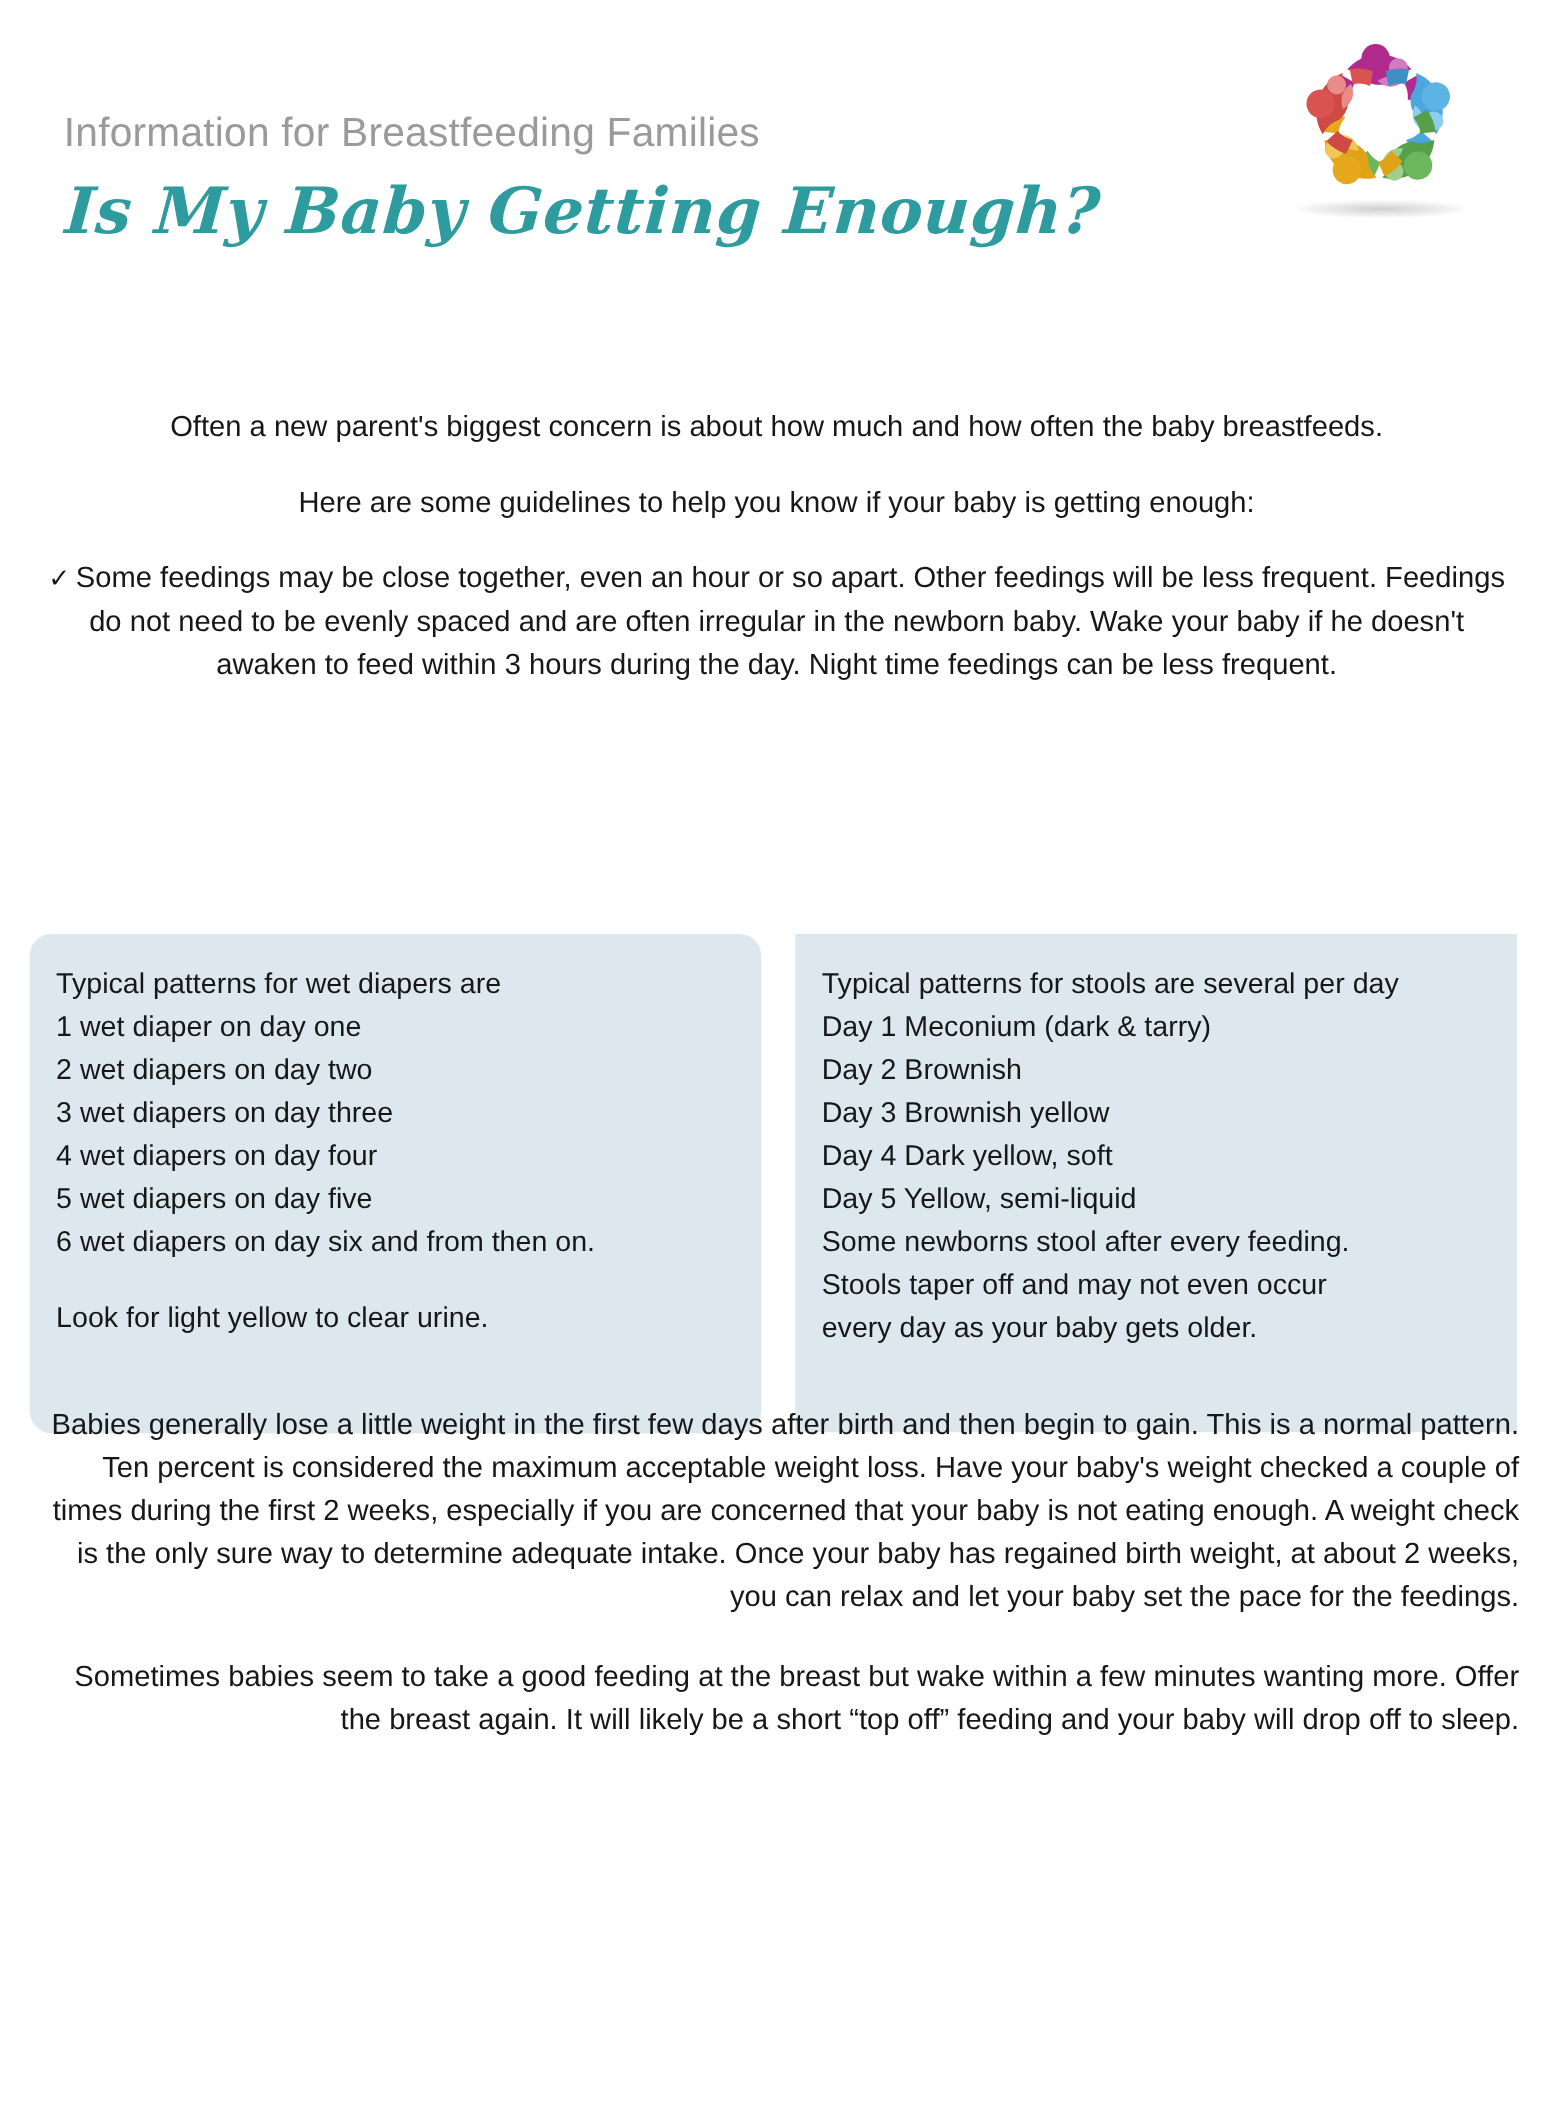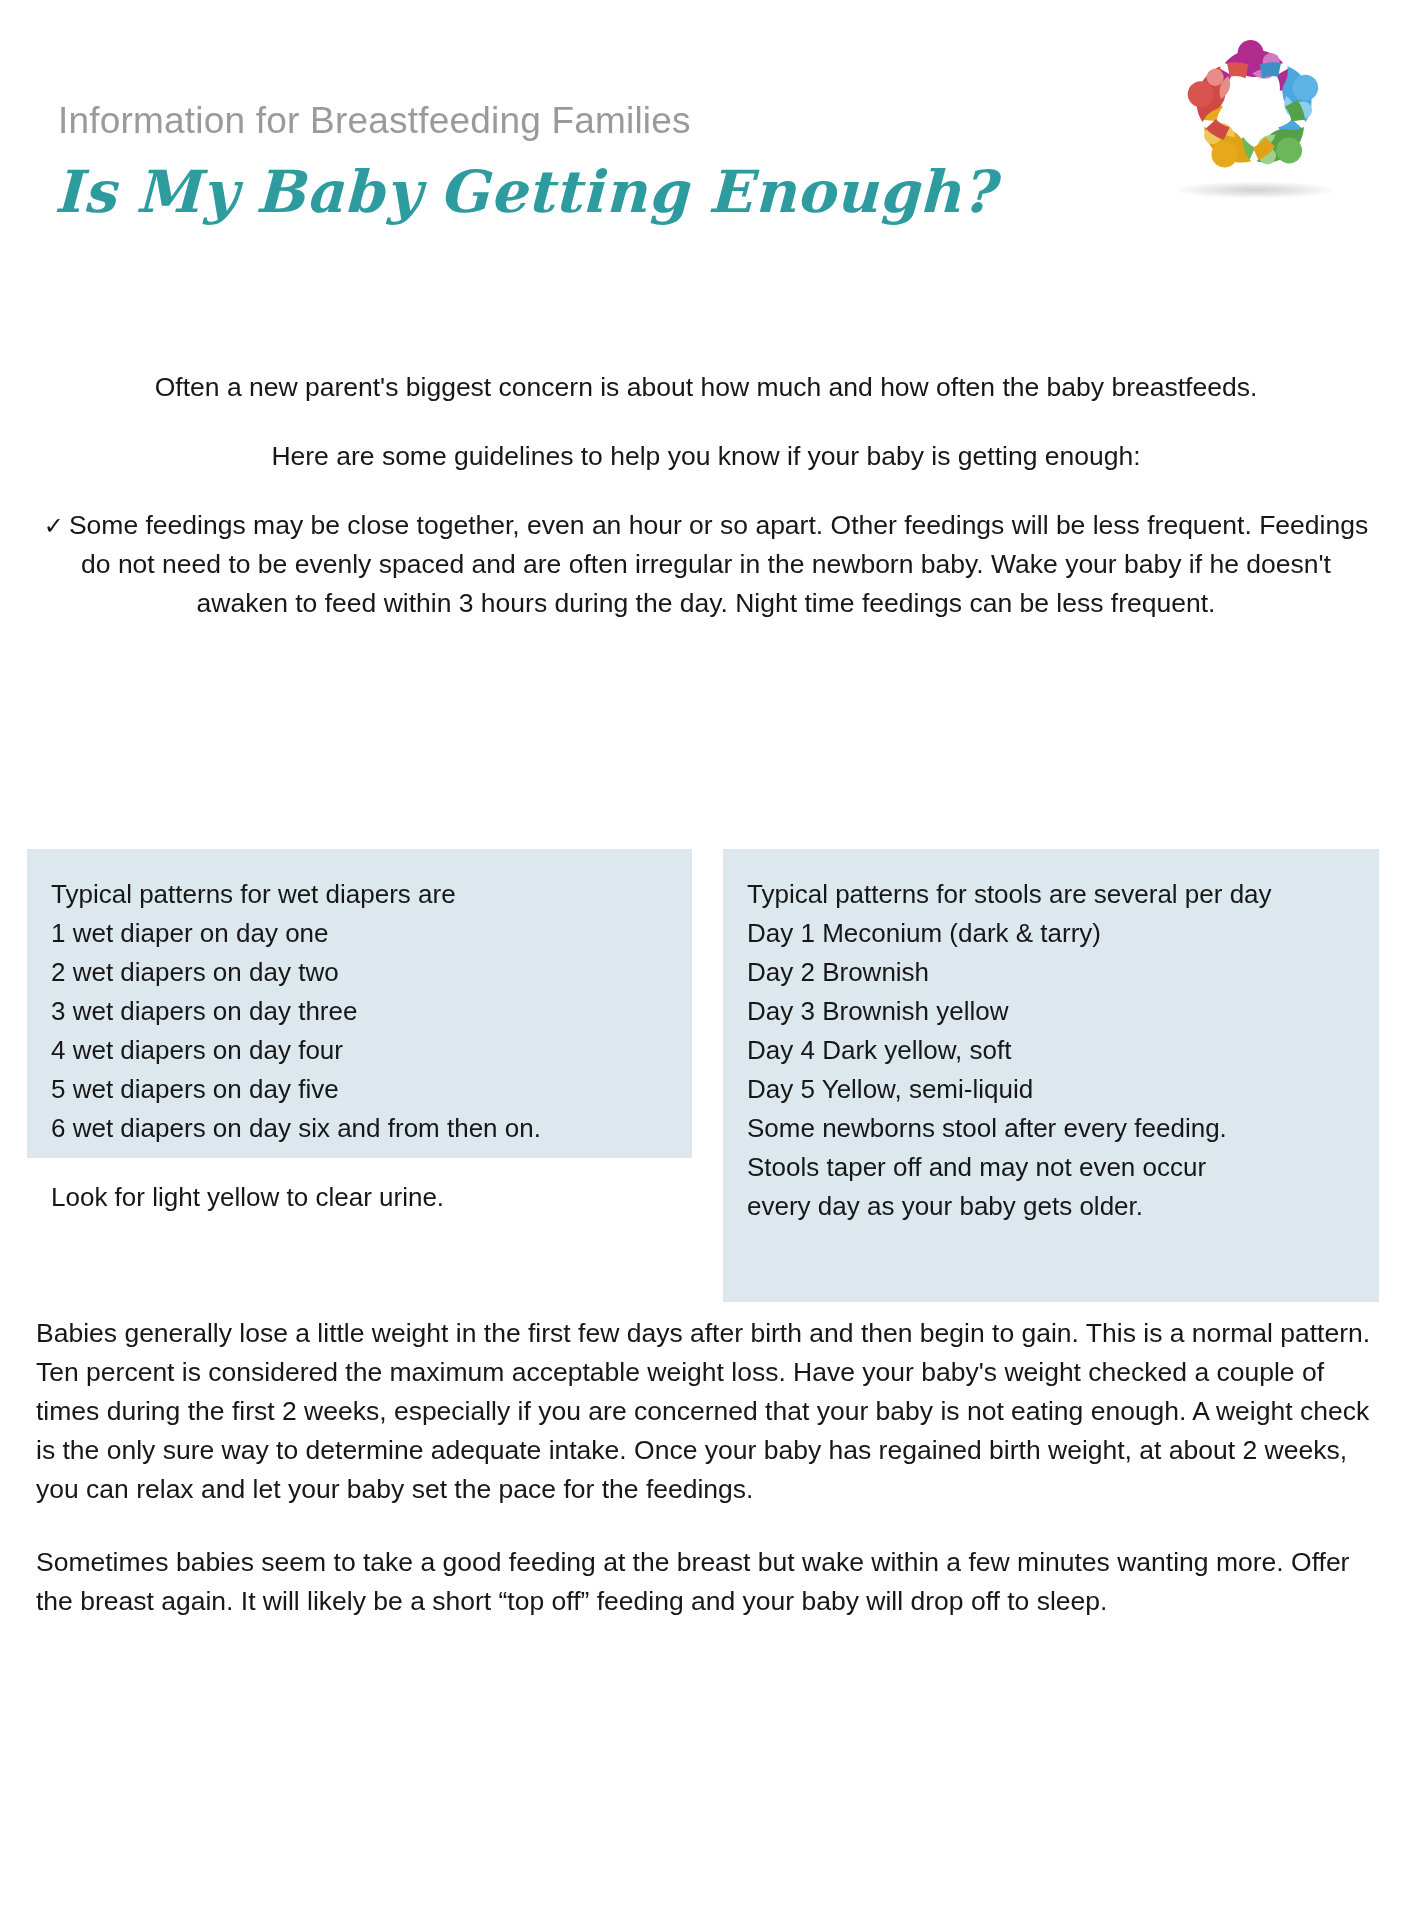--- a/index.html
+++ b/index.html
@@ -109,37 +109,38 @@
     width: 1352px;
     height: 379px;
   }
   .infobox {
     position: absolute;
     top: 0;
     background: #dce8ee;
     box-sizing: border-box;
     padding: 26px 24px 22px 24px;
   }
-  .infobox.left  { left: 0px;   width: 665px; height: 309px; }
+  .infobox.left  { left: 0px;   width: 665px; height: 454px; border-radius: 20px; }
   .infobox.right { left: 696px; width: 656px; height: 453px; }
 
   .infobox .line {
     font-size: 26px;
     line-height: 39px;
     color: #171717;
     white-space: nowrap;
   }
   .infobox .spacer { height: 30px; }
 
   
   .lower {
     position: absolute;
     left: 36px;
-    top: 1314px;
+    top: 1276px;
     width: 1345px;
+    text-align: right;
   }
 </style>
 </head>
 <body>
 
 <div class="page">
 
   <div class="header">
 
     <div class="kicker">Information for Breastfeeding Families</div>

